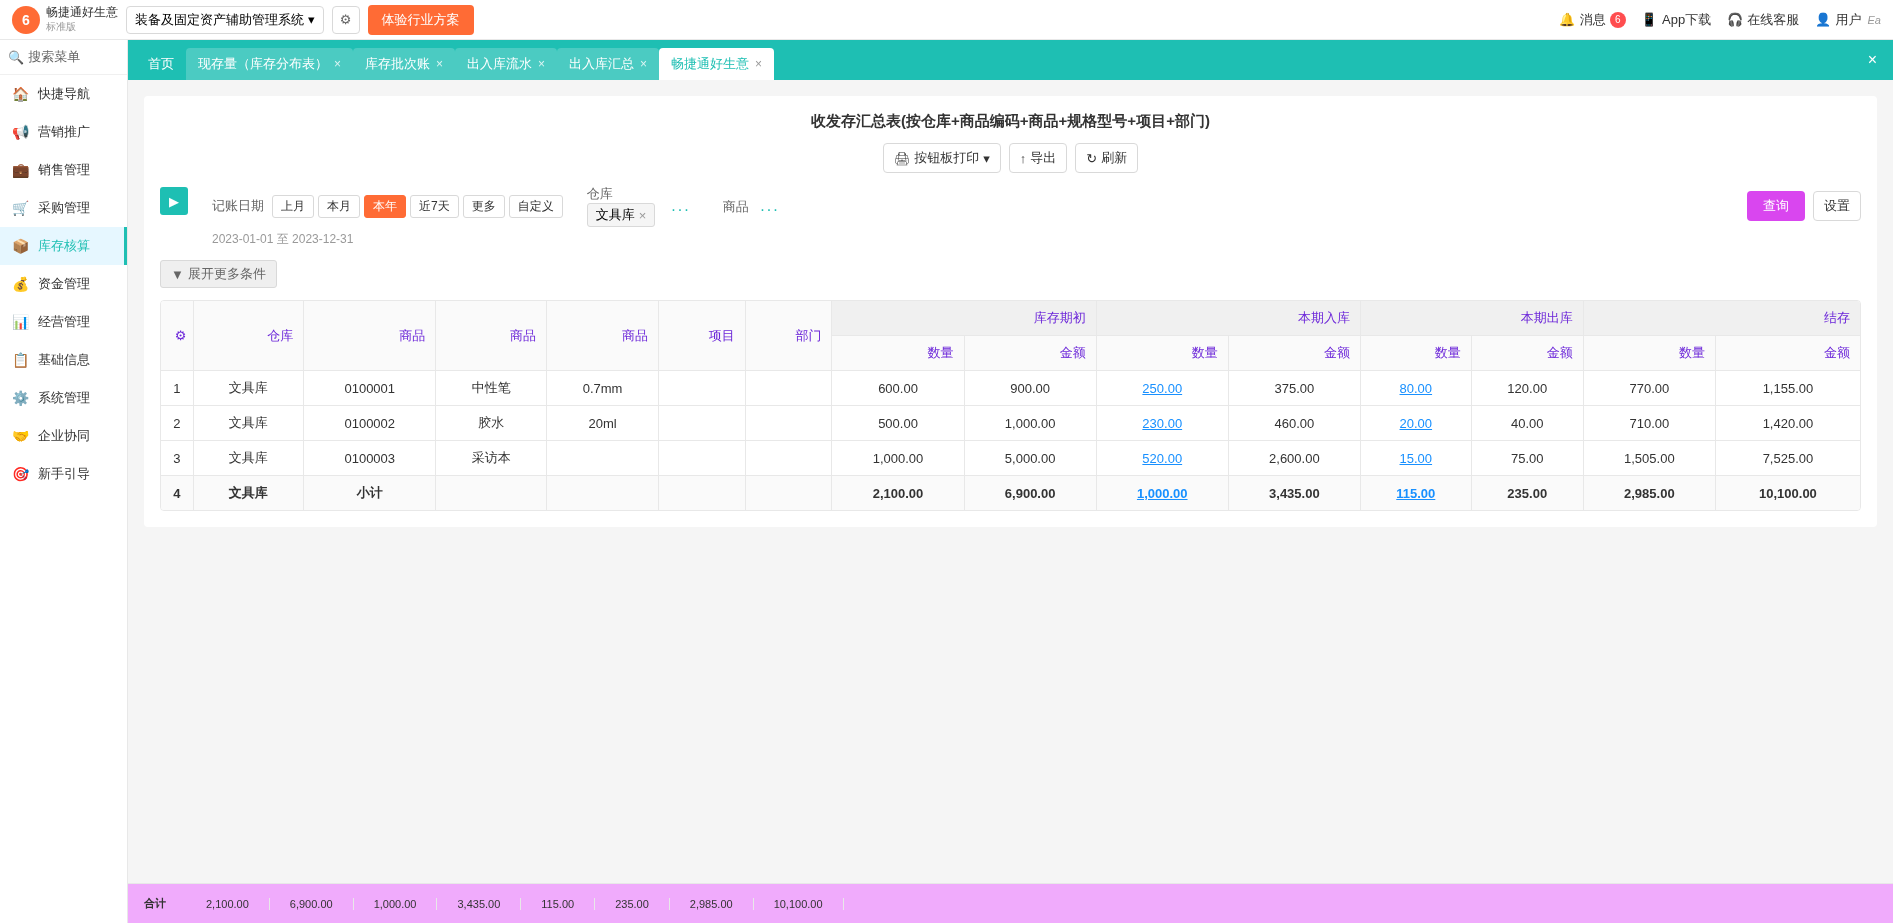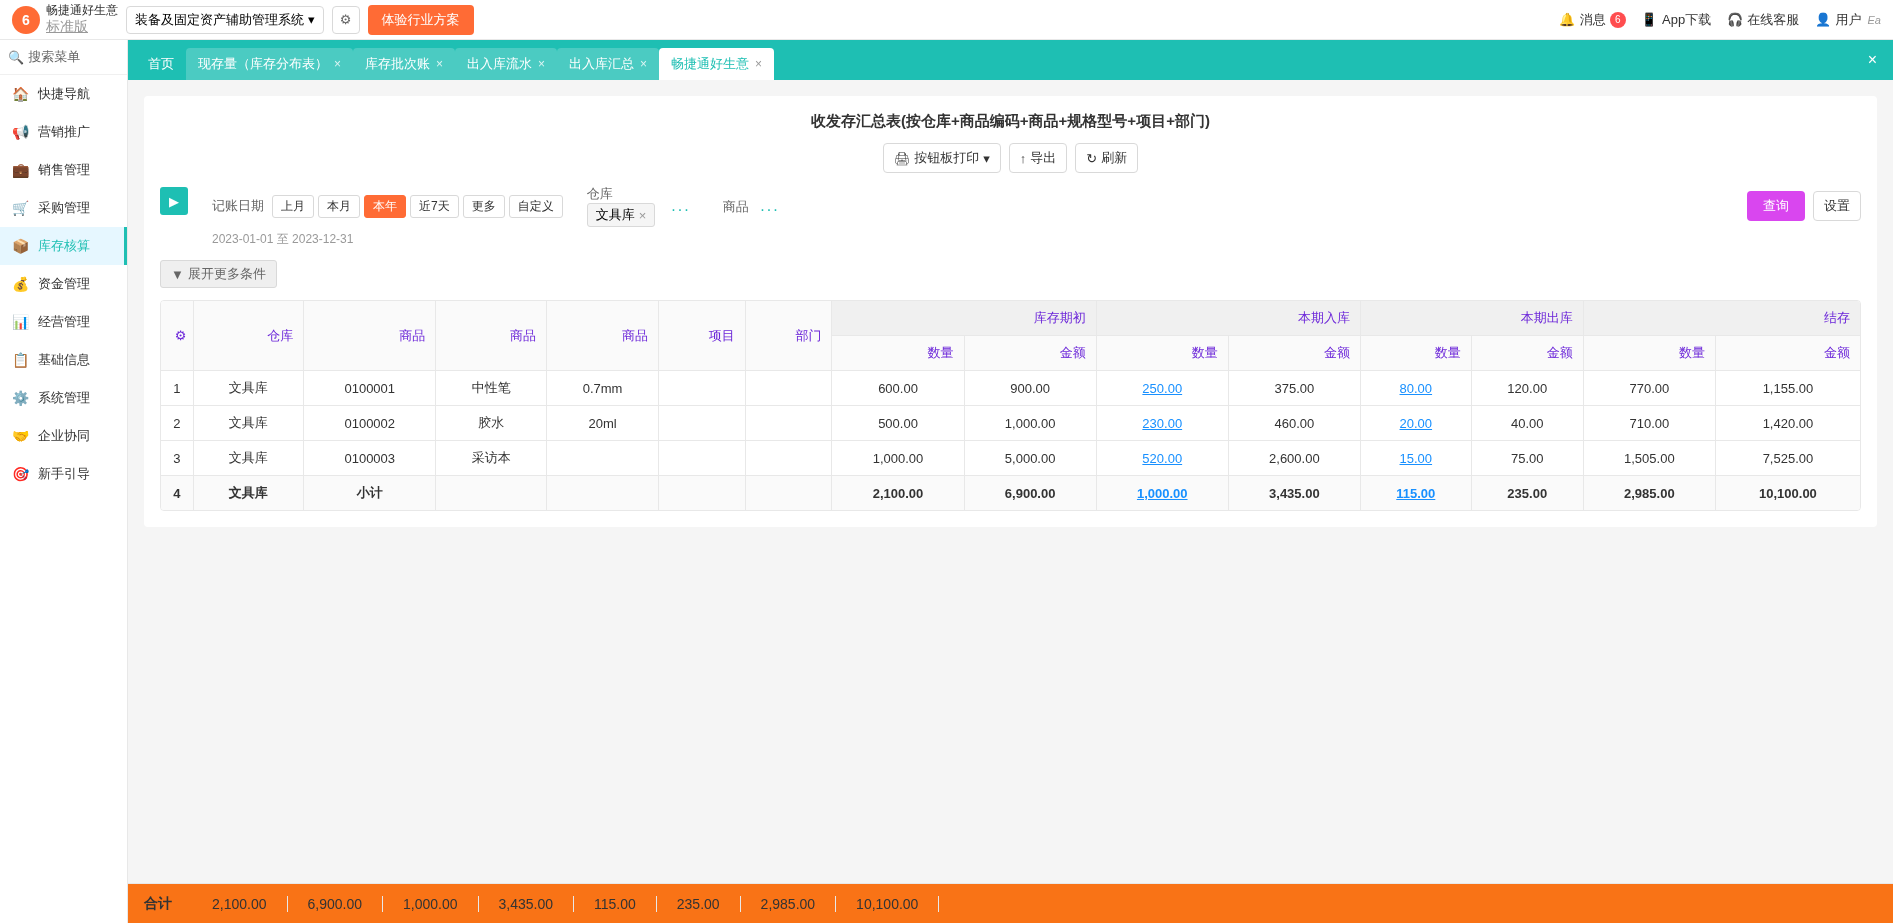--- a/index.html
+++ b/index.html
@@ -12,21 +12,21 @@
     .sidebar { width: 128px; background: #fff; border-right: 1px solid #e8e8e8; display: flex; flex-direction: column; }
     .content-area { flex: 1; display: flex; flex-direction: column; overflow: hidden; }
     .tab-bar { height: 40px; background: #1ebfb3; display: flex; align-items: center; padding: 0 8px; }
     .page-body { flex: 1; background: #f5f5f5; overflow: auto; padding: 16px; }
 
     
     .top-bar-left { display: flex; align-items: center; gap: 8px; }
     .logo-area { display: flex; align-items: center; gap: 6px; }
     .logo-icon { width: 28px; height: 28px; background: #ff6b35; border-radius: 50%; display: flex; align-items: center; justify-content: center; color: white; font-size: 14px; font-weight: bold; }
     .logo-text { font-size: 12px; color: #333; line-height: 1.3; }
-    .logo-sub { font-size: 14px; color: #999; text-decoration: underline; }
+    .logo-sub { font-size: 10px; color: #999; }
     .sys-dropdown { display: flex; align-items: center; gap: 4px; border: 1px solid #d9d9d9; border-radius: 4px; padding: 4px 8px; cursor: pointer; }
     .settings-btn { width: 28px; height: 28px; border: 1px solid #d9d9d9; border-radius: 4px; display: flex; align-items: center; justify-content: center; cursor: pointer; color: #666; }
     .experience-btn { background: #ff6b35; color: white; border: none; border-radius: 4px; padding: 6px 14px; cursor: pointer; font-size: 13px; }
     .top-bar-right { display: flex; align-items: center; gap: 16px; font-size: 13px; color: #333; }
     .top-bar-right-item { display: flex; align-items: center; gap: 4px; cursor: pointer; }
     .badge { background: #ff4d4f; color: white; border-radius: 50%; width: 16px; height: 16px; font-size: 10px; display: flex; align-items: center; justify-content: center; }
 
     
     .sidebar-search { padding: 8px; border-bottom: 1px solid #f0f0f0; display: flex; align-items: center; gap: 4px; color: #666; cursor: pointer; font-size: 13px; }
     .sidebar-item { padding: 10px 12px; display: flex; align-items: center; gap: 8px; cursor: pointer; color: #333; font-size: 13px; }
@@ -67,21 +67,21 @@
     th { padding: 8px 10px; text-align: right; border-bottom: 1px solid #e8e8e8; border-right: 1px solid #e8e8e8; color: #6d28d9; font-weight: normal; white-space: nowrap; }
     th:last-child { border-right: none; }
     td { padding: 8px 10px; text-align: center; border-bottom: 1px solid #e8e8e8; border-right: 1px solid #e8e8e8; color: #333; white-space: nowrap; }
     td:last-child { border-right: none; }
     tr:last-child td { border-bottom: none; }
     .th-group { background: #f0f0f0; }
     .num-link { color: #1890ff; text-decoration: underline; cursor: pointer; }
     .subtotal-row td { font-weight: bold; background: #fafafa; }
 
     
-    .bottom-bar { height: 40px; background: #f97316; border-top: 1px solid #e8e8e8; display: flex; align-items: center; padding: 0 16px; font-size: 14px; color: #333; }
+    .bottom-bar { height: 40px; background: #f0abfc; border-top: 1px solid #e8e8e8; display: flex; align-items: center; padding: 0 16px; font-size: 11px; color: #333; }
     .total-label { margin-right: 20px; font-weight: bold; }
     .total-values { display: flex; gap: 0; }
     .total-val { padding: 0 20px; border-right: 1px solid #e8e8e8; }
 
     
     .table-config { width: 32px; padding: 8px 6px; }
     .filter-toggle { width: 28px; height: 28px; background: #1ebfb3; display: flex; align-items: center; justify-content: center; color: white; border-radius: 3px; cursor: pointer; flex-shrink: 0; margin-right: 12px; margin-top: 2px; }
 
     .header-actions { display: flex; justify-content: space-between; align-items: center; margin-bottom: 12px; flex-direction: column; }
 

